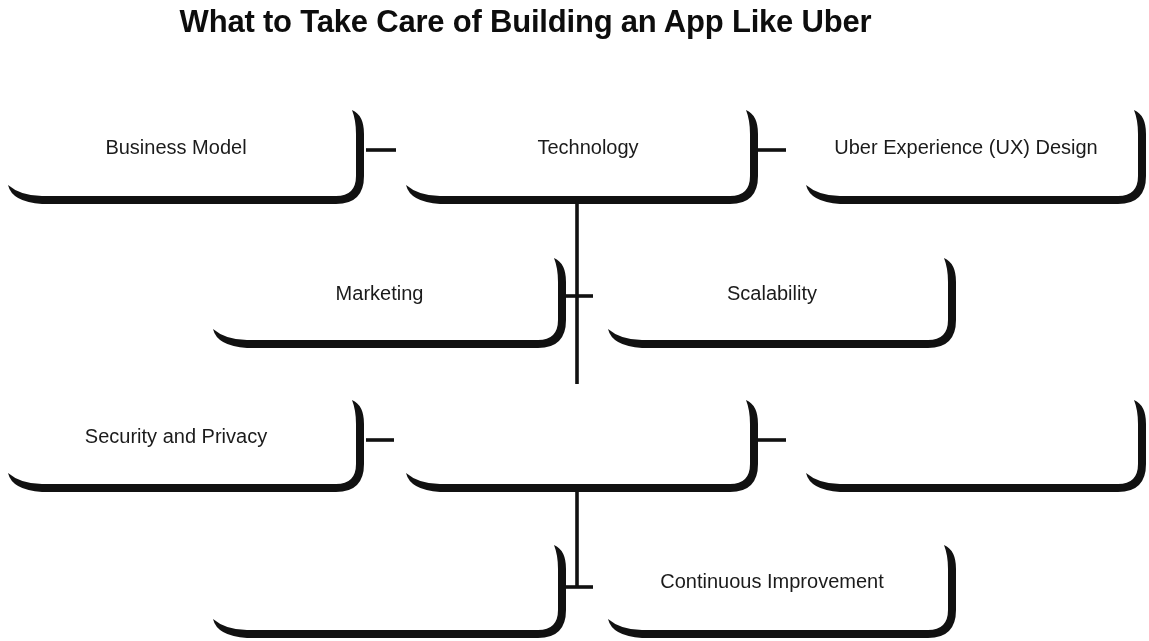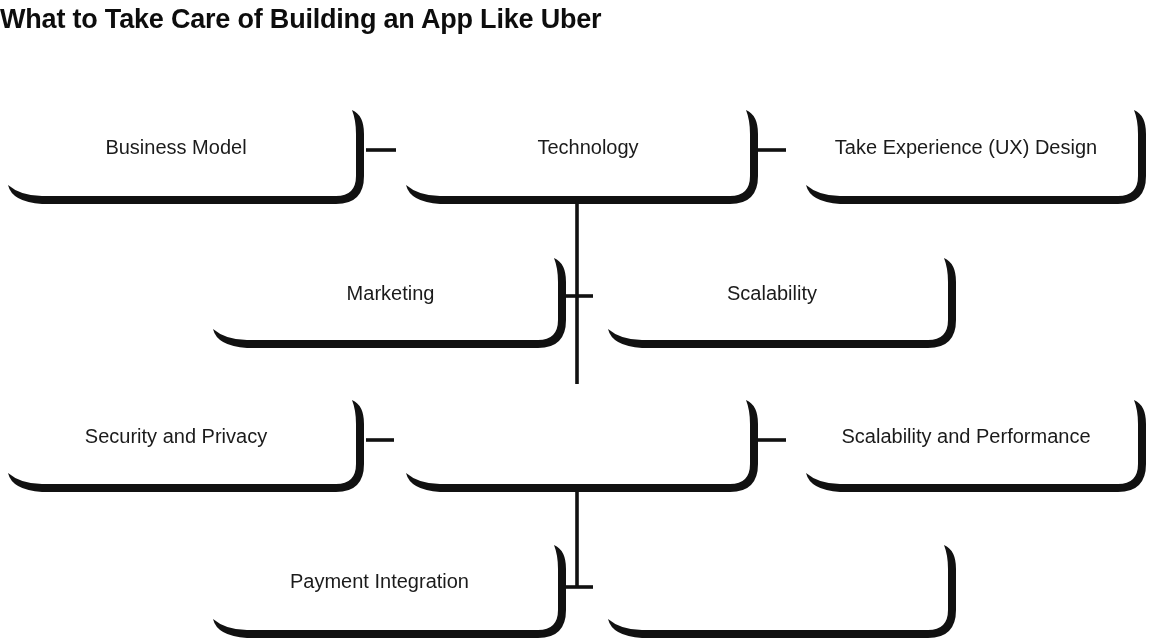--- a/index.html
+++ b/index.html
@@ -6,22 +6,22 @@
   #page{
     position:relative;
     width:1149px;height:641px;
     overflow:hidden;
     background:#ffffff;
     font-family:"Liberation Sans", sans-serif;
   }
   #diagram-title{
     position:absolute;
     left:0;top:4px;width:1051px;
-    text-align:left;
-    font-size:27px;
+    text-align:center;
+    font-size:31px;
     font-weight:700;
     letter-spacing:-0.2px;
     color:#0d0d0d;
   }
   #diagram-svg{
     position:absolute;
     left:0;top:0;
   }
   .node-label{
     position:absolute;
@@ -158,23 +158,22 @@
       <line x1="577" y1="200" x2="577" y2="384" stroke="#111111" stroke-width="3.6"></line>
       <line x1="565" y1="296" x2="593" y2="296" stroke="#111111" stroke-width="3.6"></line>
       <line x1="366" y1="440" x2="394" y2="440" stroke="#111111" stroke-width="3.6"></line>
       <line x1="758" y1="440" x2="786" y2="440" stroke="#111111" stroke-width="3.6"></line>
       <line x1="577" y1="490" x2="577" y2="588" stroke="#111111" stroke-width="3.6"></line>
       <line x1="565" y1="587" x2="593" y2="587" stroke="#111111" stroke-width="3.6"></line>
     </svg>
 
   <div class="node-label" style="left:-12px;top:110px;width:376px;height:74px">Business Model</div>
   <div class="node-label" style="left:402px;top:110px;width:372px;height:74px">Technology</div>
-  <div class="node-label" style="left:786px;top:110px;width:360px;height:74px">Take Experience (UX) Design</div>
+  <div class="node-label" style="left:786px;top:110px;width:360px;height:74px">Uber Experience (UX) Design</div>
 
-  <div class="node-label" style="left:204px;top:258px;width:373px;height:70px">Marketing</div>
+  <div class="node-label" style="left:193px;top:258px;width:373px;height:70px">Marketing</div>
   <div class="node-label" style="left:588px;top:258px;width:368px;height:70px">Scalability</div>
 
   <div class="node-label" style="left:-12px;top:400px;width:376px;height:72px">Security and Privacy</div>
-  <div class="node-label" style="left:786px;top:400px;width:360px;height:72px">Scalability and Performance</div>
 
-  <div class="node-label" style="left:193px;top:545px;width:373px;height:73px">Payment Integration</div>
+  <div class="node-label" style="left:588px;top:545px;width:368px;height:73px">Continuous Improvement</div>
 
 </div>
 
 </body></html>

